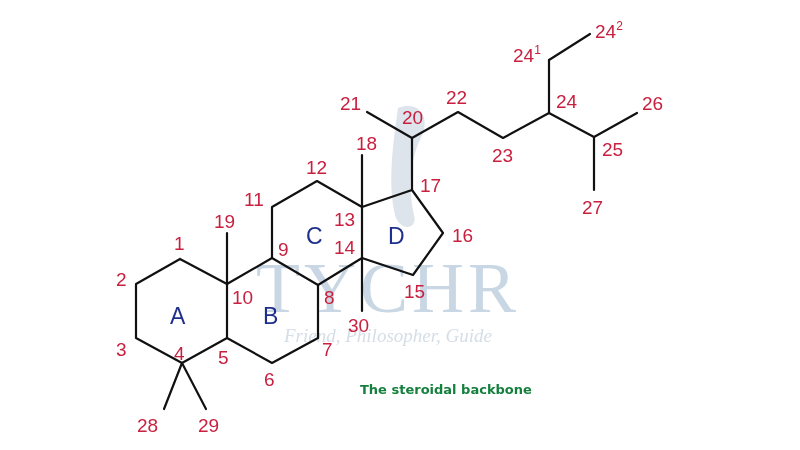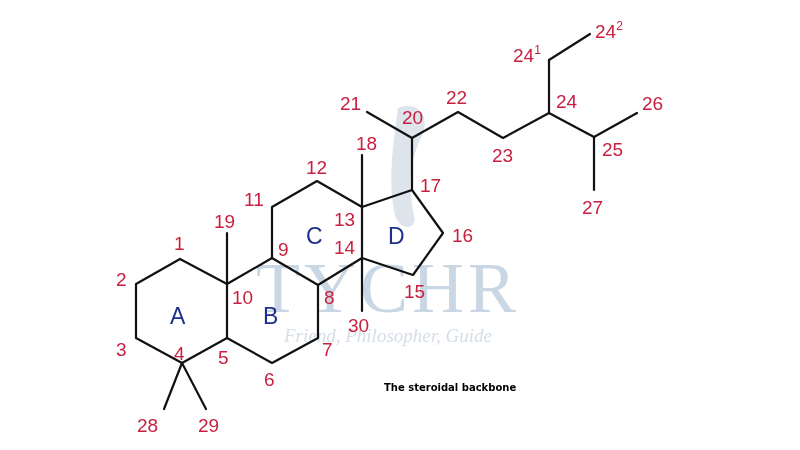--- a/index.html
+++ b/index.html
@@ -4,21 +4,21 @@
 <style>
   html, body { margin: 0; padding: 0; background: #ffffff; }
   body { width: 800px; height: 450px; position: relative; overflow: hidden; font-family: "Liberation Sans", sans-serif; }
   #stage { position: absolute; left: 0; top: 0; width: 800px; height: 450px; }
   .wm-text { font-family: "Liberation Serif", serif; fill: #c9d6e3; }
   .wm-sub { font-family: "Liberation Serif", serif; font-style: italic; fill: #d5dde6; }
   .bond { stroke: #111111; stroke-width: 2.2; fill: none; stroke-linecap: round; stroke-linejoin: round; }
   .num { fill: #c8203f; font-family: "Liberation Sans", sans-serif; font-size: 19px; }
   .sup { font-size: 12px; }
   .ring { fill: #1f2f8c; font-family: "Liberation Sans", sans-serif; font-size: 23px; }
-  .caption { position: absolute; left: 360px; top: 382px; font-family: "DejaVu Sans", sans-serif; font-weight: bold; font-size: 10px; color: #000000; white-space: nowrap; margin-left: 24px; }
+  .caption { position: absolute; left: 360px; top: 382px; font-family: "DejaVu Sans", sans-serif; font-weight: bold; font-size: 13px; color: #15803d; white-space: nowrap; }
 </style>
 </head>
 <body>
 
 <div id="stage">
 <svg width="800" height="450" viewBox="0 0 800 450" xmlns="http://www.w3.org/2000/svg">
 
   <g>
     <path d="M398 108 C 420 100, 432 118, 420 140 C 410 160, 408 190, 414 215 C 418 230, 400 232, 395 215 C 388 185, 392 150, 398 108 Z" fill="#d9e1ea" opacity="0.9"></path>
     <text class="wm-text" x="256" y="312" font-size="72" letter-spacing="4">TYCHR</text>

